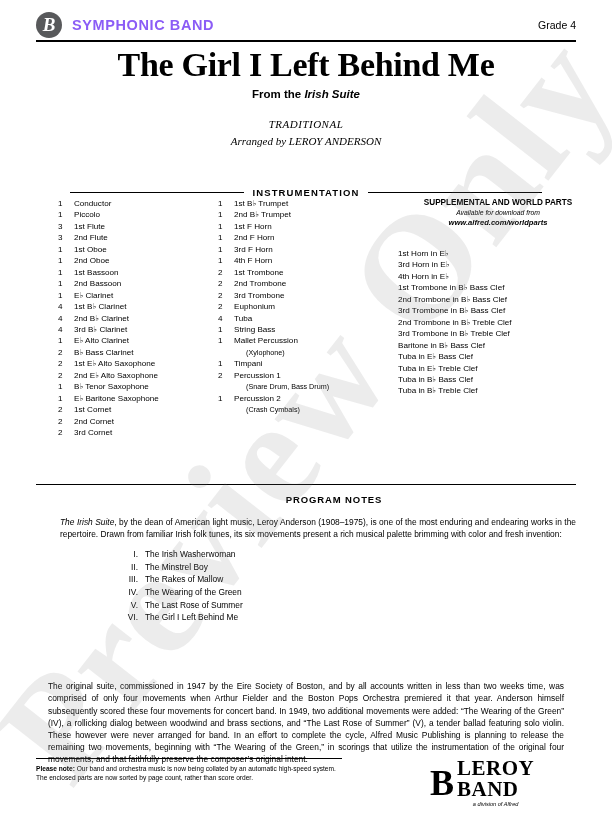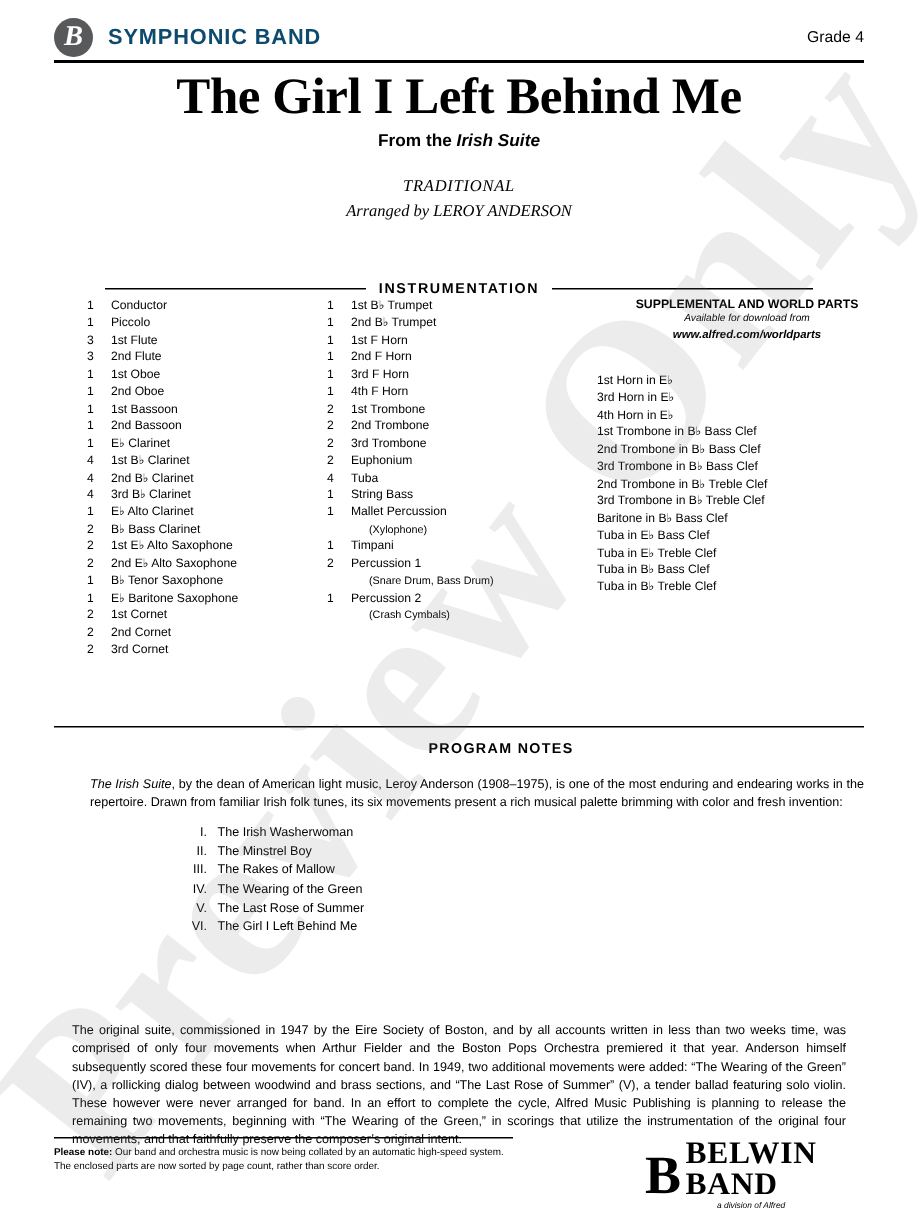--- a/index.html
+++ b/index.html
@@ -41,21 +41,21 @@
     width:26px; height:26px; border-radius:50%;
     background:#58595b; color:#ffffff;
     display:flex; align-items:center; justify-content:center;
     font-family:"Liberation Serif", serif; font-size:19px; font-weight:bold;
     font-style:italic;
     flex:0 0 auto;
   }
   .series-title {
     margin-left:10px;
     font-size:14.5px; font-weight:bold; letter-spacing:0.6px;
-    color:#0c4a6e;
+    color:#8b5cf6;
   }
   .grade {
     margin-left:auto; font-size:10.5px; color:#000;
   }
   .header-rule {
     position:absolute; left:36px; top:40px; width:540px; height:2px; background:#000;
   }
 
   
   .main-title {
@@ -390,19 +390,19 @@
   </div>
 
   <div class="foot-rule"></div>
   <div class="please-note">
     <b>Please note:</b><span> Our band and orchestra music is now being collated by an automatic high-speed system.</span><br>
     <span>The enclosed parts are now sorted by page count, rather than score order.</span>
   </div>
   <div class="belwin">
     <div class="belwin-b">B</div>
     <div class="belwin-txt">
-      <div class="belwin-name">BELWIN</div>
+      <div class="belwin-name">LEROY</div>
       <div class="belwin-name">BAND</div>
       <div class="belwin-sub">a division of Alfred</div>
     </div>
   </div>
 
 </div>
 
 </body></html>

